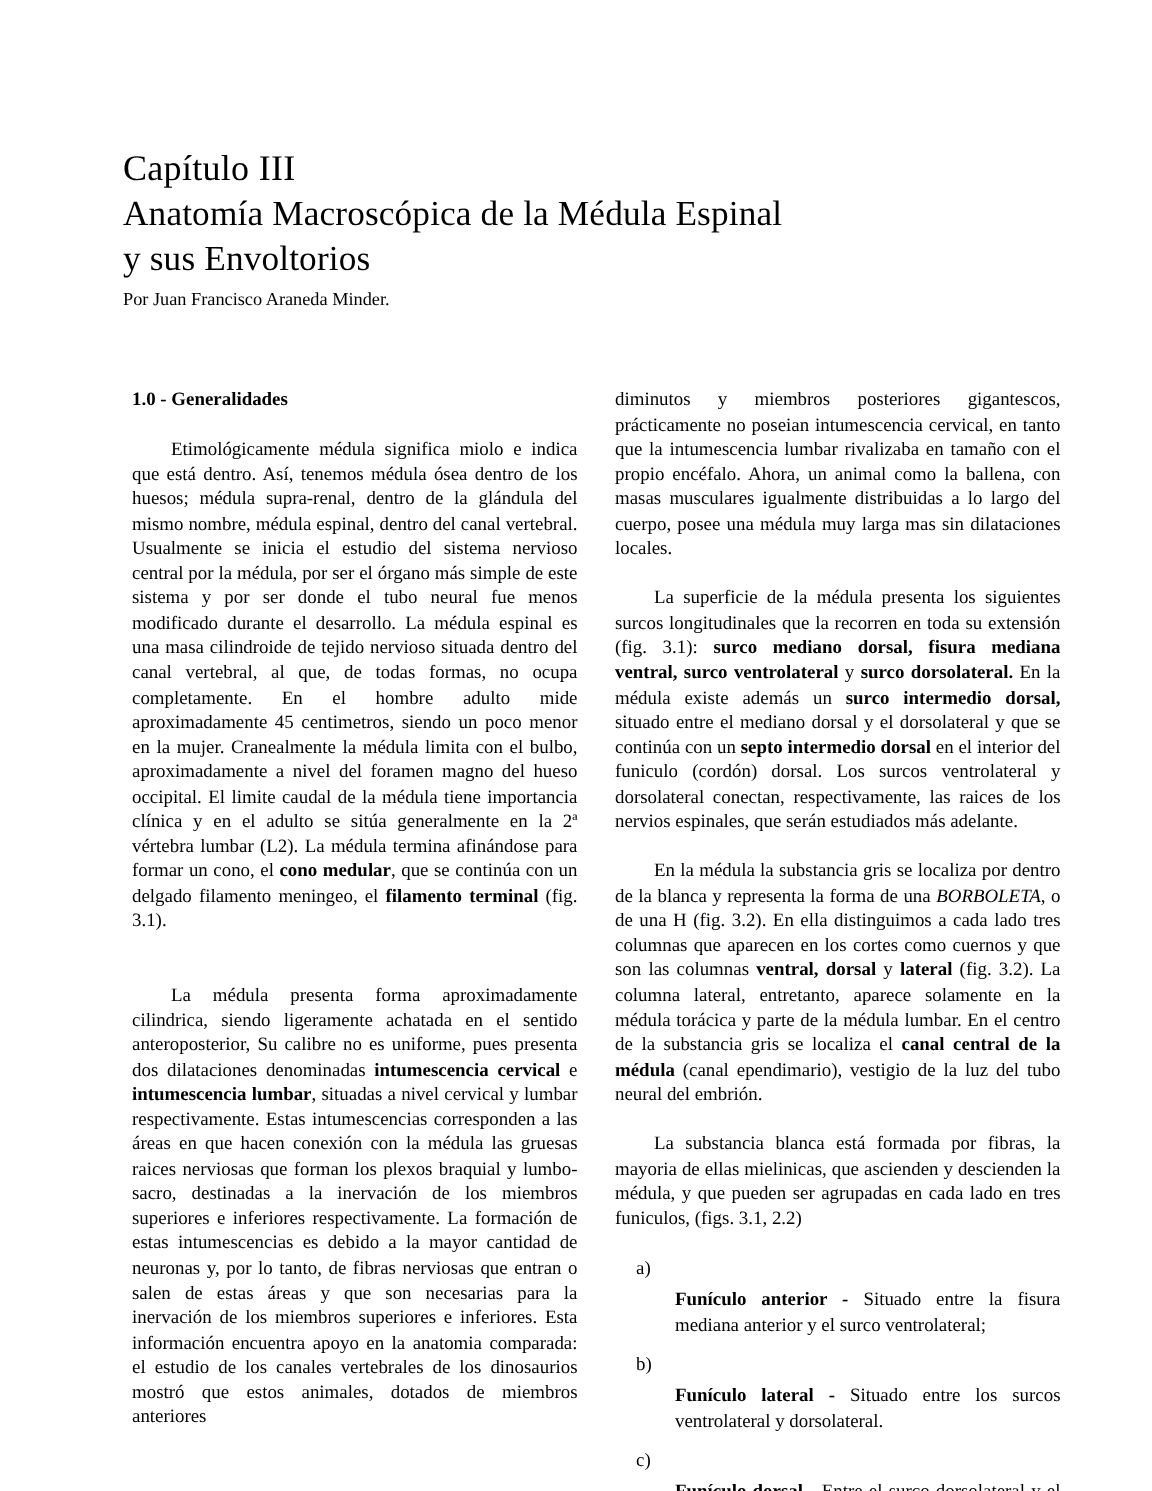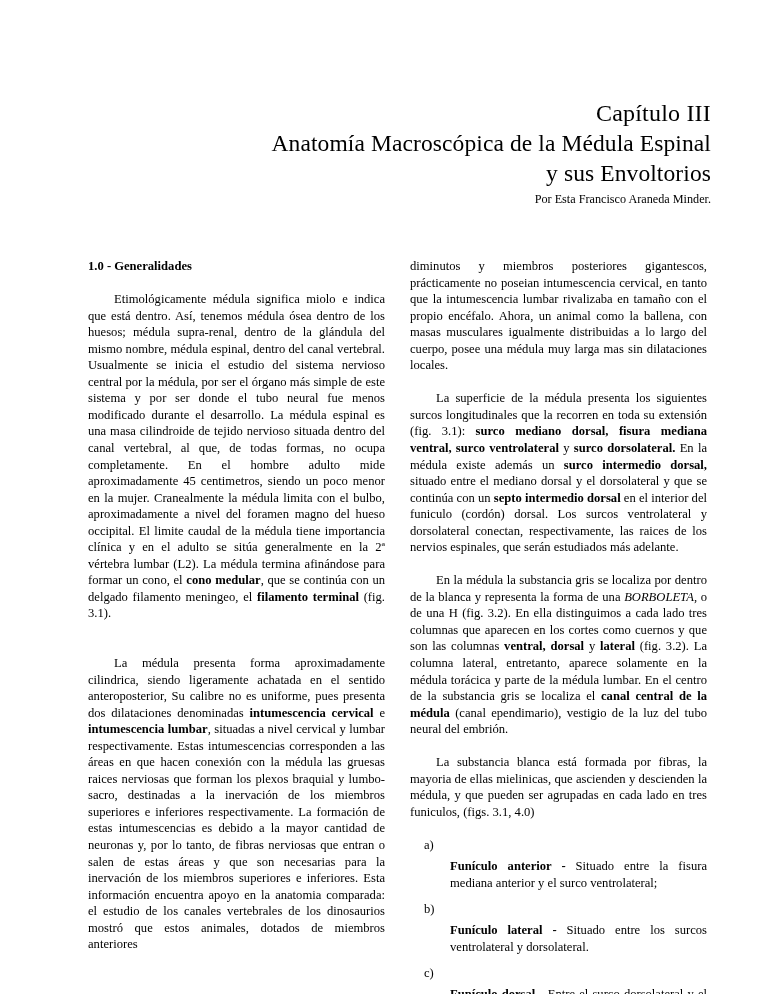--- a/index.html
+++ b/index.html
@@ -20,24 +20,23 @@
     width: 768px;
     height: 994px;
     box-sizing: border-box;
     padding: 0;
     overflow: hidden;
   }
 
   
   .header {
     position: absolute;
-    left: 92px;
+    left: 82px;
     top: 98px;
     width: 619px;
-    text-align: right;
   }
   .chapter-line {
     font-size: 24px;
     line-height: 30px;
     font-weight: normal;
     letter-spacing: 0.2px;
   }
   .title-line {
     font-size: 23.5px;
     line-height: 30px;
@@ -124,21 +123,21 @@
 </style>
 </head>
 <body>
 
 <div class="page">
 
   <div class="header">
     <div class="chapter-line">Capítulo III</div>
     <div class="title-line">Anatomía Macroscópica de la Médula Espinal</div>
     <div class="title-line">y sus Envoltorios</div>
-    <div class="byline">Por Esta Francisco Araneda Minder.</div>
+    <div class="byline">Por Juan Francisco Araneda Minder.</div>
   </div>
 
   <div class="columns">
 
     <div class="col">
       <div class="heading">
         <span>1.0 - Generalidades</span><span class="reg"></span>
       </div>
       <div class="gap-sm"></div>
       <p class="para"><span>Etimológicamente médula significa miolo e indica que está dentro. Así, tenemos médula ósea dentro de los huesos; médula supra-renal, dentro de la glándula del mismo nombre, médula espinal, dentro del canal vertebral. Usualmente se inicia el estudio del sistema nervioso central por la médula, por ser el órgano más simple de este sistema y por ser donde el tubo neural fue menos modificado durante el desarrollo. La médula espinal es una masa cilindroide de tejido nervioso situada dentro del canal vertebral, al que, de todas formas, no ocupa completamente. En el hombre adulto mide aproximadamente 45 centimetros, siendo un poco menor en la mujer. Cranealmente la médula limita con el bulbo, aproximadamente a nivel del foramen magno del hueso occipital. El limite caudal de la médula tiene importancia clínica y en el adulto se sitúa generalmente en la 2ª vértebra lumbar (L2). La médula termina afinándose para formar un cono, el </span><b>cono medular</b><span>, que se continúa con un delgado filamento meningeo, el </span><b>filamento terminal</b><span> (fig. 3.1).</span></p>
@@ -147,21 +146,21 @@
       <p class="para"><span>La médula presenta forma aproximadamente cilindrica, siendo ligeramente achatada en el sentido anteroposterior, Su calibre no es uniforme, pues presenta dos dilataciones denominadas </span><b>intumescencia cervical</b><span> e </span><b>intumescencia lumbar</b><span>, situadas a nivel cervical y lumbar respectivamente. Estas intumescencias corresponden a las áreas en que hacen conexión con la médula las gruesas raices nerviosas que forman los plexos braquial y lumbo-sacro, destinadas a la inervación  de los miembros superiores e inferiores respectivamente. La formación de estas intumescencias es debido a la mayor cantidad de neuronas y, por lo tanto, de fibras nerviosas que entran o salen de estas áreas  y que son necesarias para la inervación de los miembros superiores e inferiores. Esta información encuentra apoyo en la anatomia comparada: el estudio de los canales vertebrales de los dinosaurios mostró que estos animales, dotados de miembros anteriores</span></p>
     </div>
 
     <div class="col">
       <p class="para noindent"><span>diminutos y miembros posteriores gigantescos, prácticamente no poseian intumescencia cervical, en tanto que la intumescencia lumbar rivalizaba en tamaño con el propio encéfalo. Ahora, un animal como la ballena, con masas musculares igualmente distribuidas a lo largo del cuerpo, posee una médula muy larga mas sin dilataciones locales.</span></p>
       <div class="gap-md"></div>
       <p class="para"><span>La superficie de la médula presenta los siguientes surcos longitudinales que la recorren en toda su extensión (fig. 3.1): </span><b>surco mediano dorsal, fisura mediana ventral, surco ventrolateral</b><span> y </span><b>surco dorsolateral.</b><span> En la médula existe además un </span><b>surco intermedio dorsal,</b><span> situado entre el mediano dorsal y el dorsolateral y que se continúa con un </span><b>septo intermedio dorsal</b><span> en el interior del funiculo (cordón) dorsal. Los surcos ventrolateral y dorsolateral conectan, respectivamente, las raices de los nervios espinales, que serán estudiados más adelante.</span></p>
       <div class="gap-md"></div>
       <p class="para"><span>En la médula la substancia gris se localiza por dentro de la blanca y representa la forma de una </span><i>BORBOLETA</i><span>, o de una H (fig. 3.2). En ella distinguimos a cada lado tres columnas que aparecen en los cortes como cuernos y que son las columnas </span><b>ventral, dorsal</b><span> y </span><b>lateral</b><span> (fig. 3.2). La columna lateral, entretanto, aparece solamente en la médula torácica y parte de la médula lumbar. En el centro de la substancia gris se localiza el </span><b>canal central de la médula</b><span> (canal ependimario), vestigio de la luz del tubo neural del embrión.</span></p>
       <div class="gap-md"></div>
-      <p class="para"><span>La substancia blanca está formada por fibras, la mayoria de ellas mielinicas, que ascienden y descienden la médula, y que pueden ser agrupadas en cada lado en tres funiculos, (figs. 3.1, 4.0)</span></p>
+      <p class="para"><span>La substancia blanca está formada por fibras, la mayoria de ellas mielinicas, que ascienden y descienden la médula, y que pueden ser agrupadas en cada lado en tres funiculos, (figs. 3.1, 2.2)</span></p>
 
       <div class="list">
         <div class="li">
           <span class="li-marker">a)</span>
           <span class="li-body"><b>Funículo anterior - </b><span> Situado entre la fisura mediana anterior y el surco ventrolateral;</span></span>
         </div>
         <div class="li">
           <span class="li-marker">b)</span>
           <span class="li-body"><b>Funículo lateral - </b><span>Situado entre los surcos ventrolateral y dorsolateral.</span></span>
         </div>

